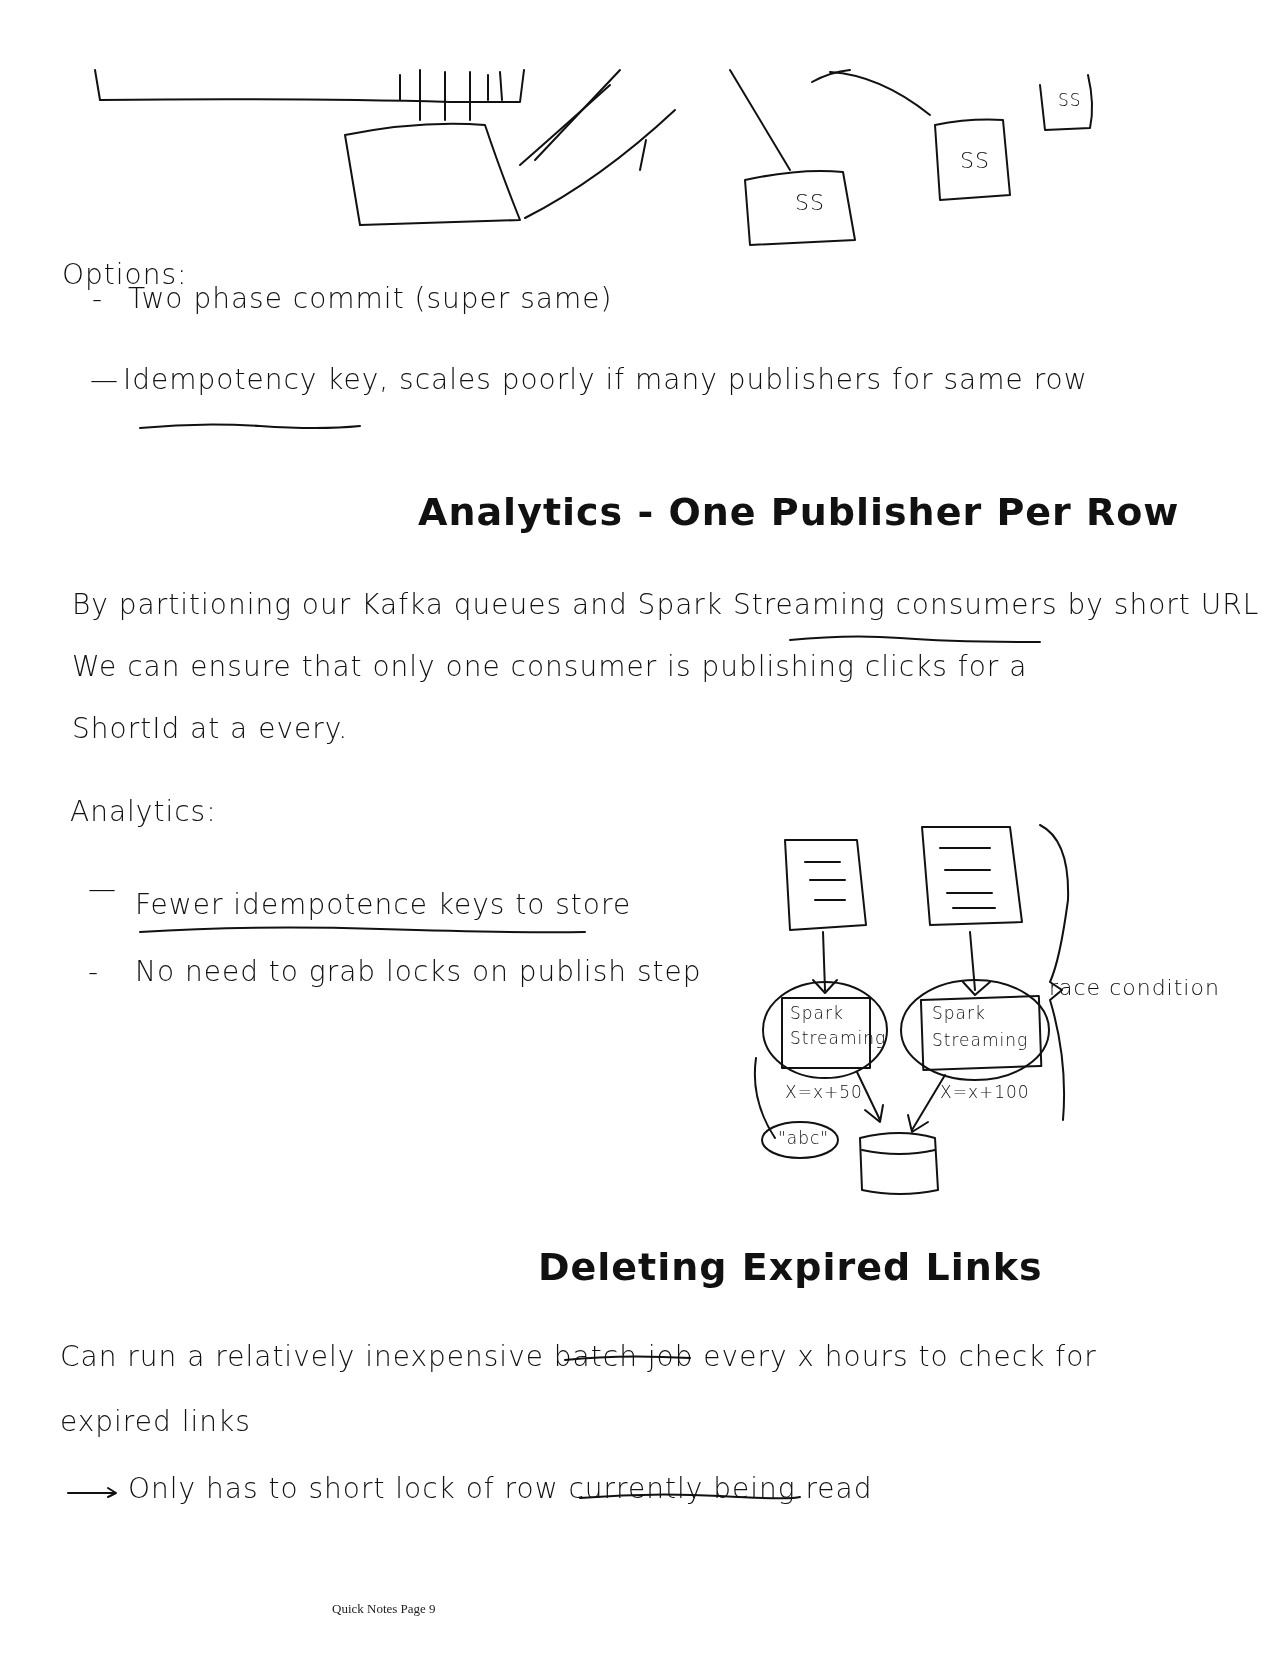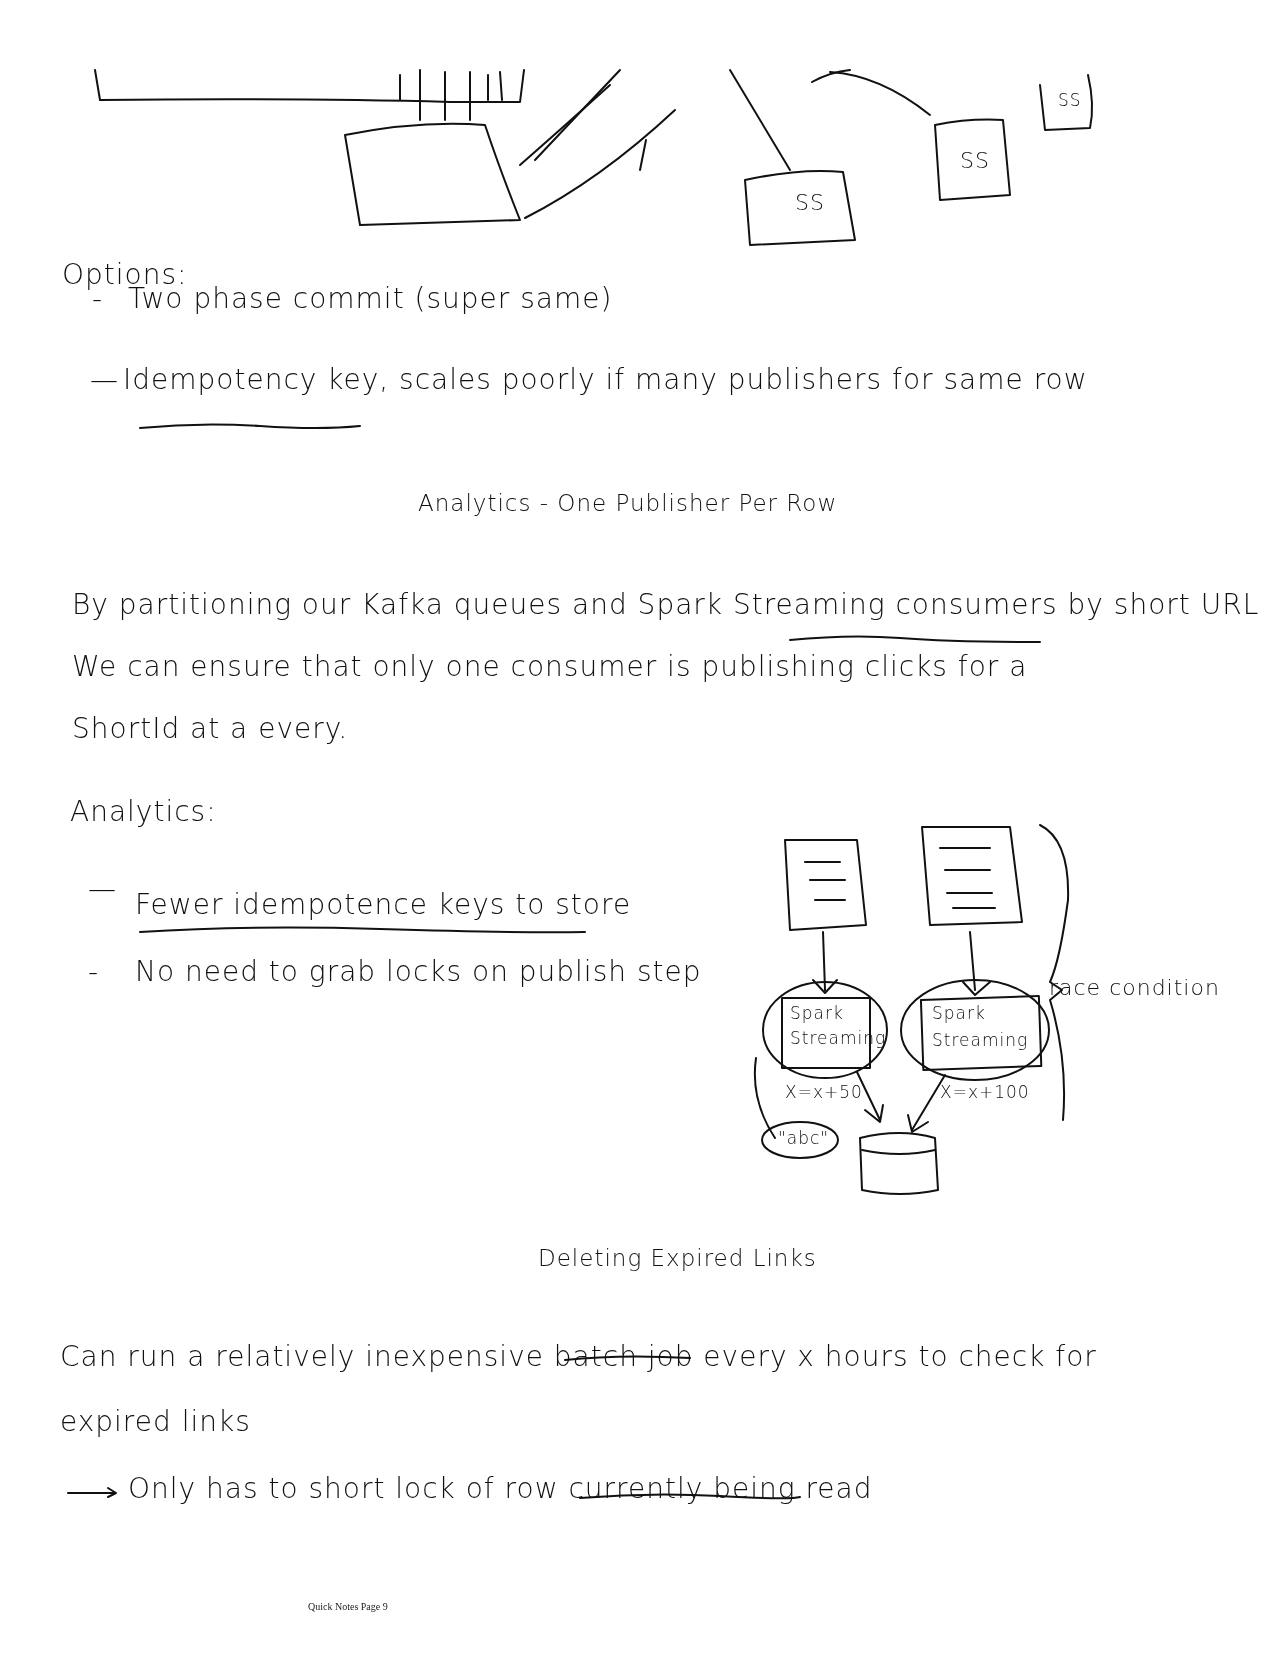--- a/index.html
+++ b/index.html
@@ -1,27 +1,27 @@
 <!DOCTYPE html>
 <html><head>
   <meta charset="utf-8">
   <style>
     html, body { margin: 0; padding: 0; background: #ffffff; }
     body {
       width: 1275px; height: 1653px; position: relative; overflow: hidden;
       font-family: "DejaVu Sans", sans-serif; color: #111;
     }
     .ink { position: absolute; font-family: "DejaVu Sans", sans-serif; color: #111; white-space: nowrap; letter-spacing: 1px; font-weight: 300; }
-    .h-title { font-size: 23px; }
+    .h-title { font-size: 38px; font-weight: bold; }
     .body-line { font-size: 28px; }
     .small { font-size: 22px; }
     .tiny { font-size: 17px; }
     svg.sketch { position: absolute; left: 0; top: 0; width: 1275px; height: 1653px; pointer-events: none; }
     svg.sketch path, svg.sketch rect, svg.sketch ellipse, svg.sketch line { fill: none; stroke: #111; stroke-width: 2; stroke-linecap: round; stroke-linejoin: round; }
-    .footer { position: absolute; left: 308px; top: 1601px; font-family: "Liberation Serif", serif; font-size: 10px; color: #222; }
+    .footer { position: absolute; left: 332px; top: 1601px; font-family: "Liberation Serif", serif; font-size: 13px; color: #222; }
   </style>
 </head>
 <body>
 
 <svg class="sketch" viewBox="0 0 1275 1653">
 
   <g>
     <path d="M 95 70 L 100 100 Q 300 98 450 102 L 520 102 L 524 70"></path>
     <path d="M 400 75 L 400 100 M 420 70 L 420 120 M 445 72 L 445 120 M 470 72 L 470 120 M 488 75 L 488 100 M 500 72 L 502 100"></path>
     <path d="M 345 135 L 360 225 L 520 220 Q 500 170 485 125 Q 420 120 345 135 Z"></path>

